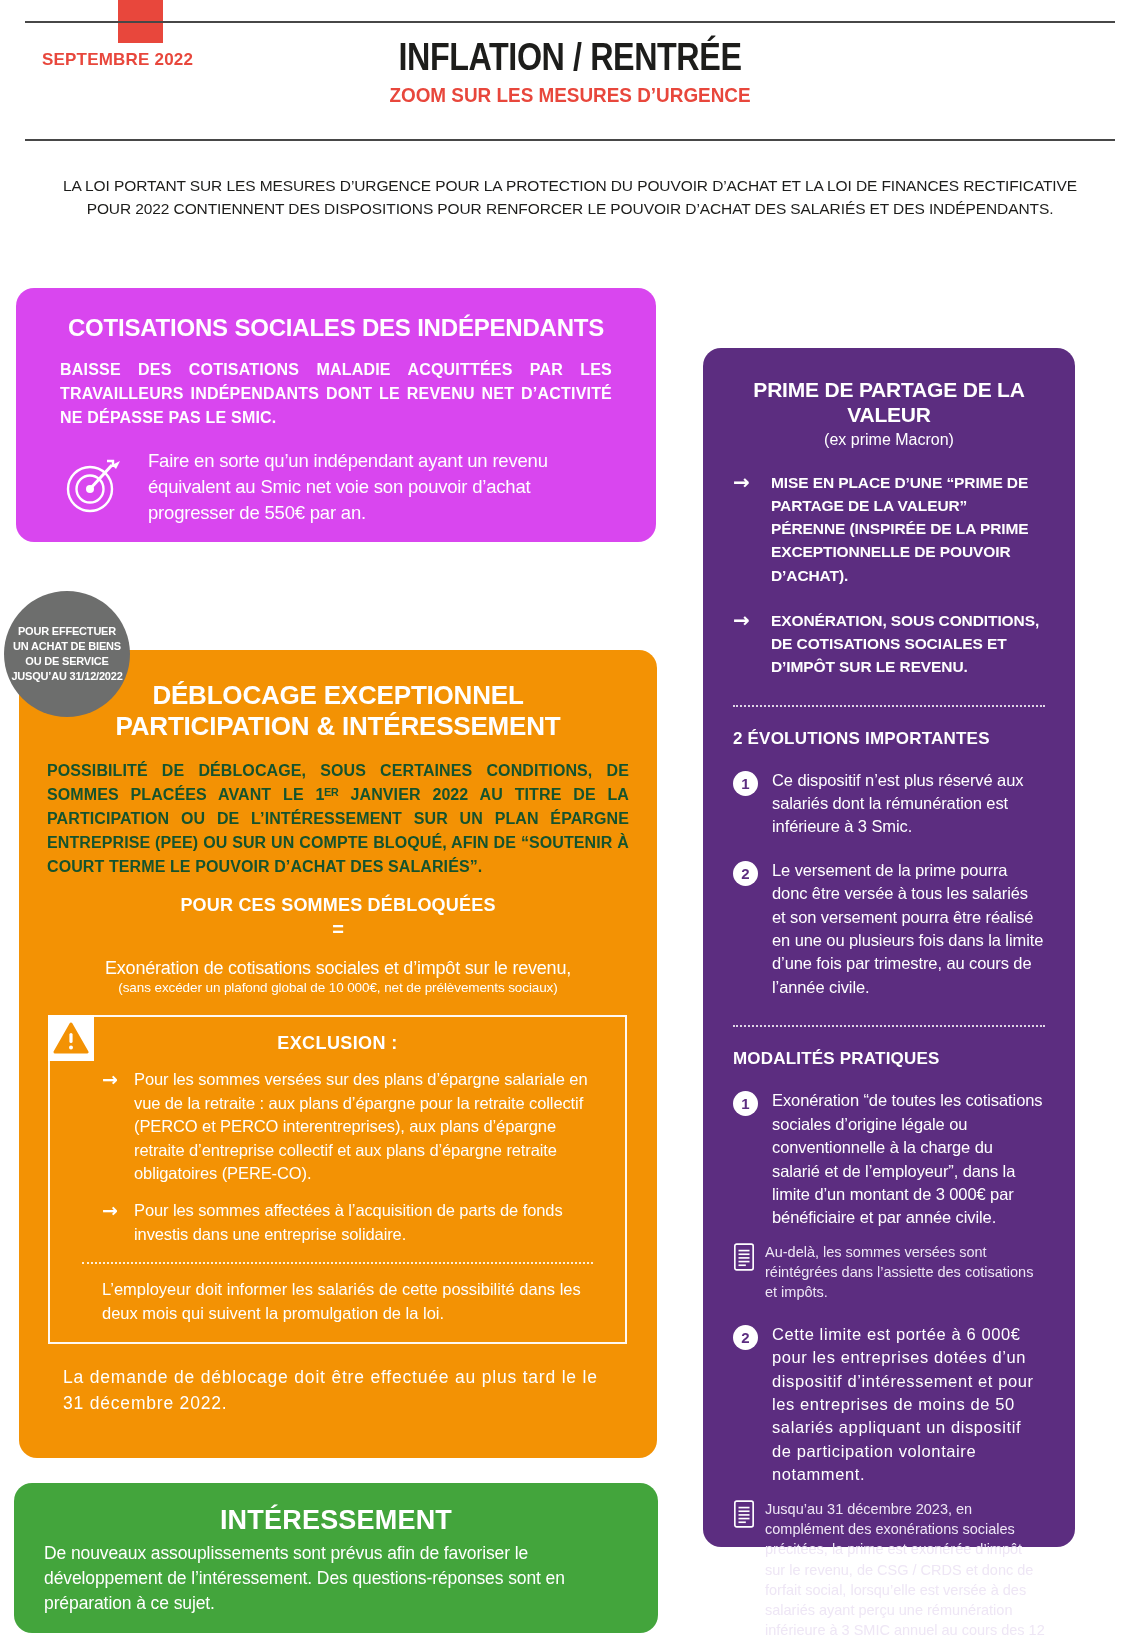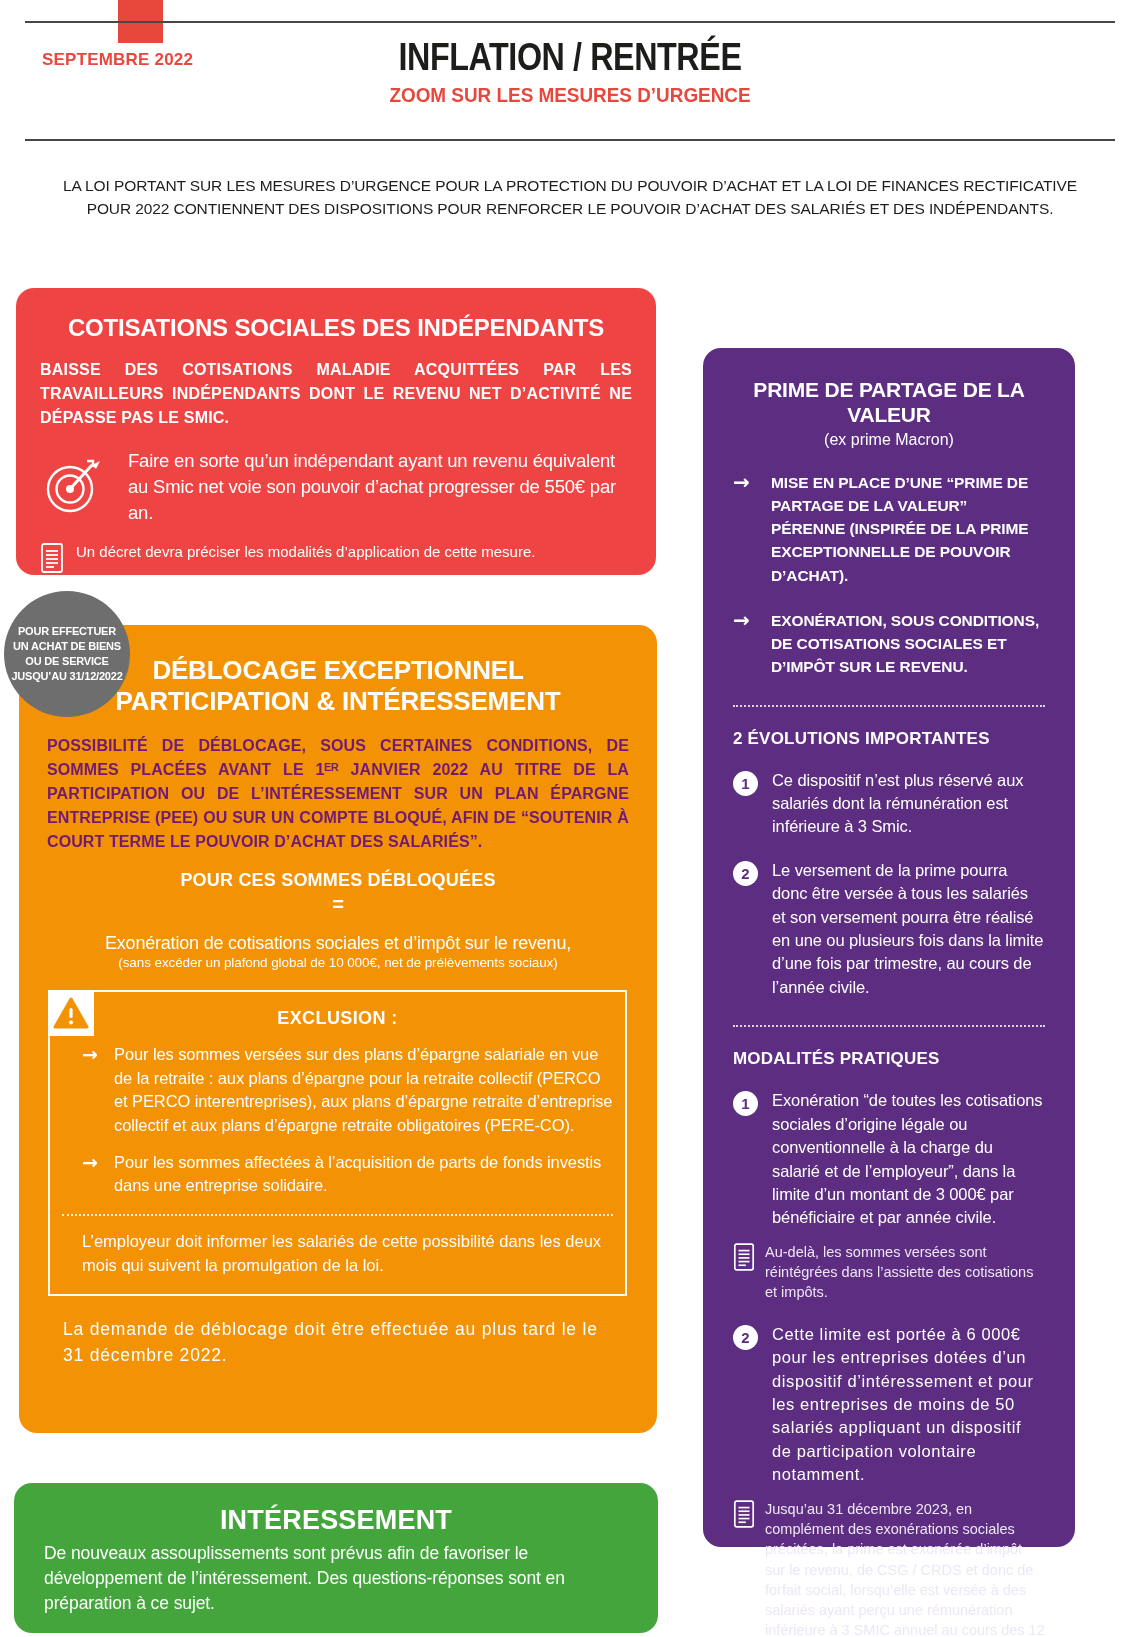--- a/index.html
+++ b/index.html
@@ -29,22 +29,22 @@
     transform:scaleX(.9); font-stretch:condensed;
   }
   .intro {
     position:absolute; left:60px; top:174px; width:1020px;
     text-align:center; color:#1d1d1b; font-weight:normal; font-size:15.5px;
     line-height:1.5; letter-spacing:-.1px; font-stretch:condensed;
   }
 
   
   .card { position:absolute; border-radius:18px; color:#fff; }
-  .card-magenta { left:16px; top:288px; width:640px; height:287px; background:#ef4444; padding:26px 24px 0; }
-  .card-orange  { left:19px; top:625px; width:638px; height:808px; background:#f39204; padding:30px 0 0; }
+  .card-magenta { left:16px; top:288px; width:640px; height:254px; background:#d946ef; padding:26px 44px 0; }
+  .card-orange  { left:19px; top:650px; width:638px; height:808px; background:#f39204; padding:30px 0 0; }
   .card-green   { left:14px; top:1483px; width:644px; height:150px; background:#43a53c; padding:22px 30px 0; }
   .card-purple  { left:703px; top:348px; width:372px; height:1199px; background:#5c2d80; padding:30px 30px 0; }
 
   .card h2 { text-align:center; font-size:24px; font-weight:bold; letter-spacing:-.2px; line-height:1.18; font-stretch:condensed; }
 
   
   .card-magenta .body {
     margin-top:16px; font-size:16px; font-weight:bold; line-height:1.5;
     text-align:justify; letter-spacing:.2px; font-stretch:condensed;
   }
@@ -58,32 +58,32 @@
     position:absolute; left:4px; top:591px; width:126px; height:126px;
     background:#6d6e6d; border-radius:50%; color:#fff; z-index:5;
     display:flex; flex-direction:column; align-items:center; justify-content:center;
     text-align:center; font-weight:bold; font-size:11px; line-height:1.35; letter-spacing:-.2px;
   }
 
   
   .card-orange h2 { font-size:26px; }
   .card-orange .body {
     margin:18px 28px 0; font-size:16px; font-weight:bold; line-height:1.5;
-    text-align:justify; letter-spacing:.1px; color:#701a75; font-stretch:condensed;
+    text-align:justify; letter-spacing:.1px; color:#14532d; font-stretch:condensed;
   }
   .sums { margin-top:16px; text-align:center; }
   .sums .h { font-size:18px; font-weight:bold; letter-spacing:.2px; }
   .sums .eq { font-size:20px; font-weight:bold; margin-top:2px; }
   .sums .line { font-size:18px; margin-top:17px; letter-spacing:-.2px; }
   .sums .small { font-size:13.5px; margin-top:1px; letter-spacing:-.1px; }
 
   .exclusion {
     position:relative; margin:20px 30px 0 29px;
     border:2px solid rgba(255,255,255,.95);
-    padding:14px 12px 16px;
+    padding:14px 32px 16px;
   }
   .warn {
     position:absolute; left:-2px; top:-2px; width:46px; height:46px;
     background:#ffffff; display:flex; align-items:center; justify-content:center;
   }
   .exclusion .h { text-align:center; font-size:18px; font-weight:bold; letter-spacing:.4px; margin-top:2px; }
   .bullet { display:flex; gap:10px; margin:14px 0 0 20px; }
   .bullet .arr { flex:0 0 22px; font-family:"DejaVu Sans",sans-serif; font-weight:bold; font-size:19px; line-height:1.2; }
   .bullet .txt { font-size:16.5px; line-height:1.42; letter-spacing:-.1px; }
   .dotline { border-top:2px dotted rgba(255,255,255,.85); margin-top:16px; }

